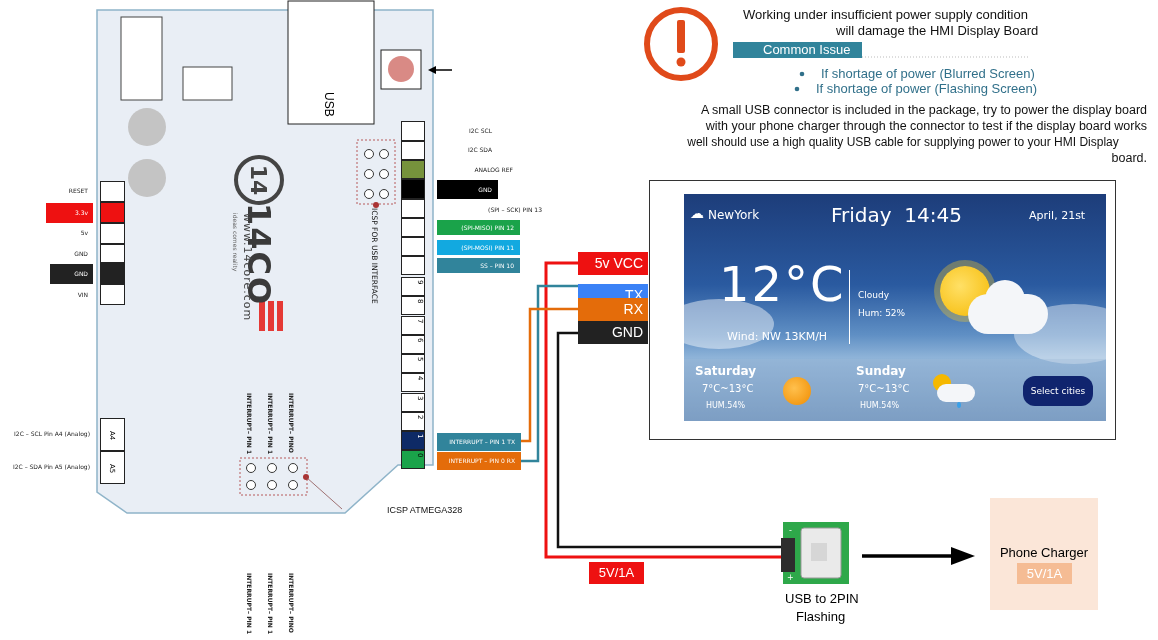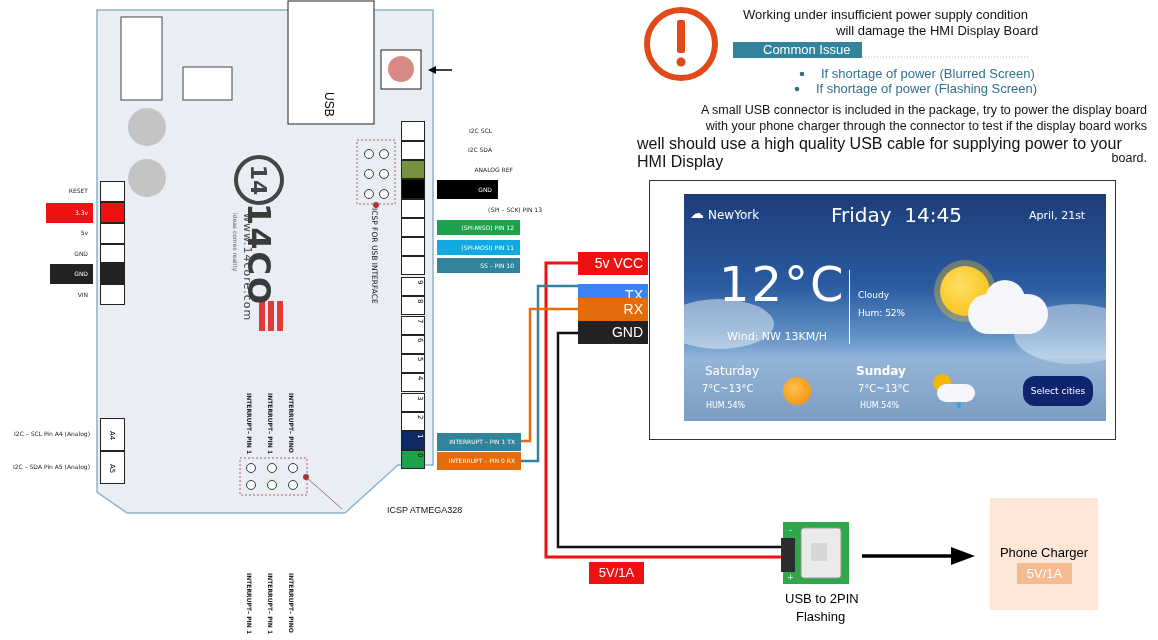--- a/index.html
+++ b/index.html
@@ -208,21 +208,21 @@
 <div class="abs" style="left:646px; top:9px; width:70px; height:70px;"></div>
 <div class="notice" style="left:743px; top:7px;">Working under insufficient power supply condition</div>
 <div class="notice" style="left:836px; top:23px;">will damage the HMI Display Board</div>
 <div class="abs" style="left:733px; top:42px; width:129px; height:16px; background:#31849b; color:#fff; font-family:'Liberation Sans',sans-serif; font-size:13px; line-height:16px; padding-left:30px;">
   <span>Common Issue</span>
 </div>
 <div class="notice teal" style="left:821px; top:66px;">If shortage of power (Blurred Screen)</div>
 <div class="notice teal" style="left:816px; top:81px;">If shortage of power (Flashing Screen)</div>
 <div class="notice" style="left:669px; top:103px; width:478px; text-align:right; font-size:12.5px;">A small USB connector is included in the package, try to power the display board</div>
 <div class="notice" style="left:659px; top:119px; width:488px; text-align:right; font-size:12.5px;">with your phone charger through the connector to test if the display board works</div>
-<div class="notice" style="left:637px; top:135px; width:488px; text-align:left; font-size:16px;">well should use a high quality USB cable for supplying power to your HMI Display</div>
+<div class="notice" style="left:659px; top:135px; width:488px; text-align:center; font-size:12px;">well should use a high quality USB cable for supplying power to your HMI Display</div>
 <div class="notice" style="left:659px; top:151px; width:488px; text-align:right; font-size:12.5px;">board.</div>
 
 <div>
   <div class="conn-label" style="top:252px; background:#ee1111;"><span>5v VCC</span></div>
   <div class="conn-label" style="top:284px; background:#3b82f6;"><span>TX</span></div>
   <div class="conn-label" style="top:298px; background:#e46c0a;"><span>RX</span></div>
   <div class="conn-label" style="top:321px; background:#222;"><span>GND</span></div>
 </div>
 
 <div class="abs" style="left:589px; top:562px; width:55px; height:22px; background:#ee1111; color:#fff; font-family:'Liberation Sans',sans-serif; font-size:13px; line-height:22px; text-align:center;">5V/1A</div>
@@ -251,21 +251,21 @@
   <div class="t" style="left:174px; top:96px; font-size:9px;">Cloudy</div>
   <div class="t" style="left:174px; top:114px; font-size:9px;">Hum: 52%</div>
   <div class="t" style="left:43px; top:136px; font-size:11px;">Wind: NW 13KM/H</div>
 
   <div style="position:absolute; left:256px; top:72px; width:110px; height:80px;">
     <div style="position:absolute; left:0; top:0; width:50px; height:50px; border-radius:50%; background:radial-gradient(circle at 40% 40%, #ffe066, #f5b800); box-shadow:0 0 0 6px rgba(245,200,40,0.35);"></div>
     <div style="position:absolute; left:28px; top:28px; width:80px; height:40px; border-radius:20px; background:#f4f6f9;"></div>
     <div style="position:absolute; left:45px; top:14px; width:40px; height:40px; border-radius:50%; background:#f4f6f9;"></div>
   </div>
 
-  <div class="t" style="left:21px; top:170px; font-size:12px; font-weight:normal;text-align:center;">Saturday</div>
+  <div class="t" style="left:11px; top:170px; font-size:12px; font-weight:bold;text-align:center;">Saturday</div>
   <div class="t" style="left:18px; top:189px; font-size:10px;">7°C~13°C</div>
   <div class="t" style="left:22px; top:207px; font-size:8px;">HUM.54%</div>
   <div style="position:absolute; left:99px; top:183px; width:28px; height:28px; border-radius:50%; background:radial-gradient(circle at 40% 40%, #ffc04d, #f08c00);"></div>
 
   <div class="t" style="left:172px; top:170px; font-size:12px; font-weight:bold;">Sunday</div>
   <div class="t" style="left:174px; top:189px; font-size:10px;">7°C~13°C</div>
   <div class="t" style="left:176px; top:207px; font-size:8px;">HUM.54%</div>
   <div style="position:absolute; left:247px; top:180px; width:46px; height:36px;">
     <div style="position:absolute; left:2px; top:0; width:18px; height:18px; border-radius:50%; background:#f5b800;"></div>
     <div style="position:absolute; left:6px; top:10px; width:38px; height:18px; border-radius:9px; background:#f4f6f9;"></div>

